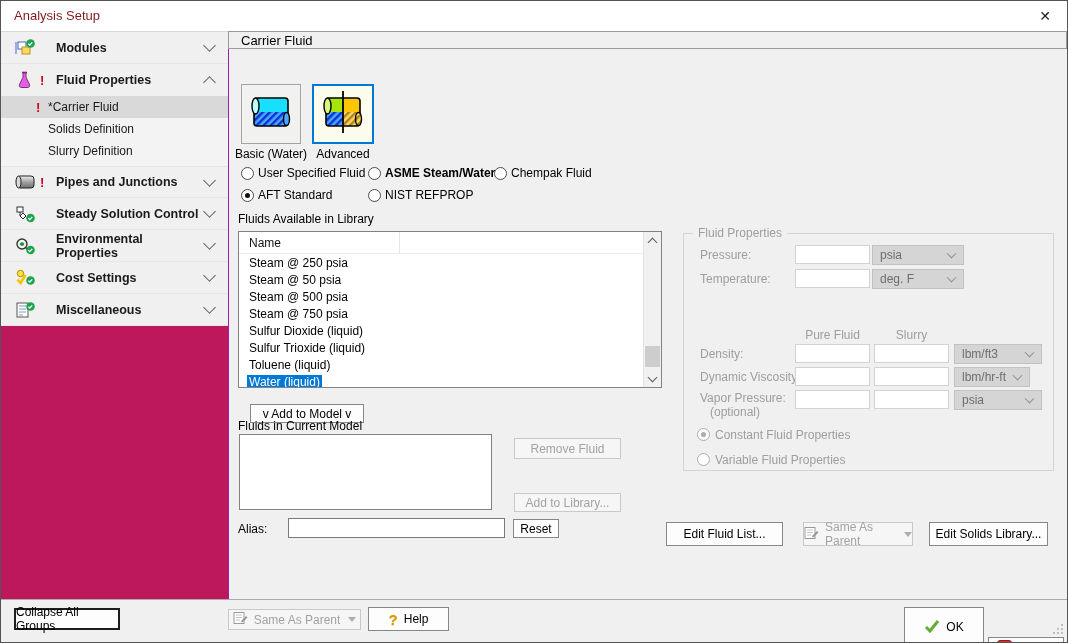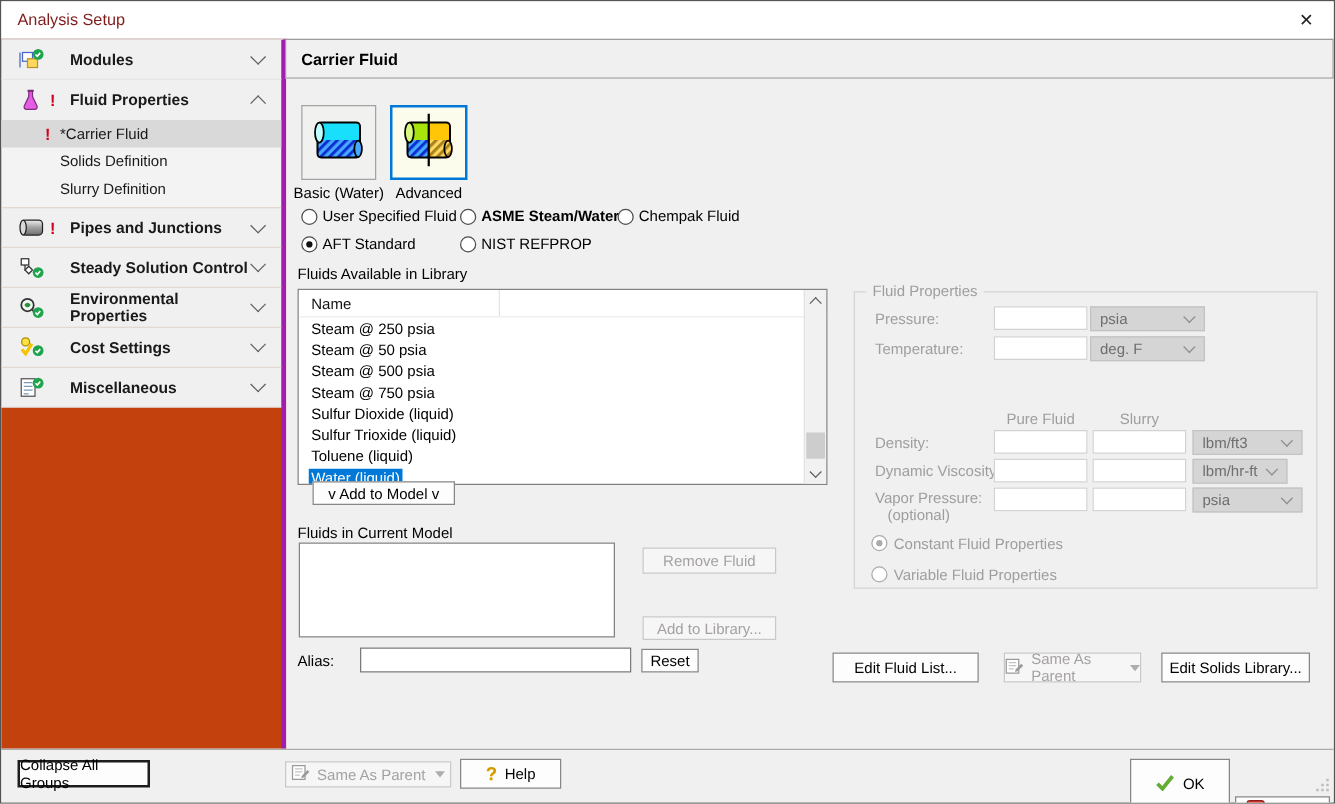--- a/index.html
+++ b/index.html
@@ -2,34 +2,34 @@
 <html><head>
 <meta charset="utf-8">
 <style>
   html,body{margin:0;padding:0;background:#fff;font-family:"Liberation Sans",sans-serif;}
   .dialog{position:relative;width:1066px;height:641px;border:1px solid #545454;background:#f0f0f0;overflow:hidden;}
   
   .titlebar{position:absolute;top:0;left:0;right:0;height:30px;background:#fff;}
   .title{position:absolute;left:13px;top:7px;font-size:13px;color:#7f1d1d;}
   .close{position:absolute;right:12px;top:5px;width:20px;height:20px;display:flex;align-items:center;justify-content:center;font-size:14px;color:#222;cursor:pointer;}
   
-  .sidebar{position:absolute;top:30px;left:0;width:228px;bottom:43px;background:#c2410c;border-right:4px solid #a21caf;border-top:1px solid #d8d8d8;box-sizing:border-box;}
+  .sidebar{position:absolute;top:30px;left:0;width:228px;bottom:43px;background:#be185d;border-right:1px solid #a21caf;border-top:1px solid #d8d8d8;box-sizing:border-box;}
   .sgroup{height:32px;display:flex;align-items:center;border-bottom:1px solid #e6e6e6;box-sizing:border-box;cursor:pointer;background:#f0f0f0;}
   .gicon{width:26px;margin-left:11px;display:flex;justify-content:center;flex:none;}
   .wslot{width:12px;flex:none;text-align:left;color:#d0021b;font-weight:bold;font-size:13px;margin-left:2px;}
   .glabel{font-size:12.5px;font-weight:bold;color:#1a1a1a;margin-left:4px;flex:1;}
   .chev{width:8px;height:8px;border-right:1.5px solid #5f5f5f;border-bottom:1.5px solid #5f5f5f;margin-right:14px;flex:none;}
   .chev.down{transform:rotate(45deg);margin-top:-4px;}
   .chev.up{transform:rotate(-135deg);margin-top:4px;}
   .ssubwrap{background:#f3f3f3;padding-bottom:4px;}
   .ssub{height:22px;display:flex;align-items:center;padding-left:47px;font-size:12px;color:#1a1a1a;cursor:pointer;position:relative;}
   .ssub.on{background:#d9d9d9;}
   .ssub .swarn{position:absolute;left:35px;color:#d0021b;font-weight:bold;font-size:13px;}
   
-  .main-header{position:absolute;left:227px;top:30px;right:0;height:32px;box-sizing:border-box;border:1px solid #9b9b9b;background:#f0f0f0;display:flex;align-items:center;padding-left:12px;font-weight:bold;font-size:13px;color:#000;}
+  .main-header{position:absolute;left:227px;top:30px;right:0;height:18px;box-sizing:border-box;border:1px solid #9b9b9b;background:#f0f0f0;display:flex;align-items:center;padding-left:12px;font-weight:normal;font-size:13px;color:#000;}
   .main-body{position:absolute;left:228px;top:62px;right:0;bottom:43px;background:#f0f0f0;}
   
   .fm-btn{position:absolute;box-sizing:border-box;width:60px;height:60px;background:#f1f1f0;border:1px solid #a3a3a3;display:flex;align-items:center;justify-content:center;cursor:pointer;}
   .fm-btn.on{border:2px solid #0078d7;background:#fcfcec;}
   .fm-label{position:absolute;font-size:12px;color:#000;text-align:center;}
   
   .rad{position:absolute;width:13px;height:13px;border:1px solid #4d4d4d;border-radius:50%;background:#fff;box-sizing:border-box;cursor:pointer;}
   .rad.on::after{content:"";position:absolute;left:3px;top:3px;width:5px;height:5px;background:#111;border-radius:50%;}
   .rad.dis{border-color:#ababab;cursor:default;}
   .rad.dis.on::after{background:#ababab;}
@@ -285,21 +285,21 @@
         <span class="sb-arrow sb-up">
             <i></i>
           </span>
         <span class="sb-thumb"></span>
         <span class="sb-arrow sb-down">
             <i></i>
           </span>
       </div>
     </div>
 
-    <div class="btn" style="left:21px;top:322px;width:114px;height:19px;">v  Add to Model  v</div>
+    <div class="btn" style="left:21px;top:341px;width:114px;height:19px;">v  Add to Model  v</div>
 
     <span class="lab" style="left:9px;top:356px;">Fluids in Current Model</span>
     <div class="listbox" style="left:10px;top:371px;width:253px;height:76px;"></div>
 
     <div class="btn dis" style="left:285px;top:375px;width:107px;height:21px;">Remove Fluid</div>
     <div class="btn dis" style="left:285px;top:430px;width:107px;height:19px;">Add to Library...</div>
 
     <span class="lab" style="left:9px;top:459px;">Alias:</span>
     <input class="tin" style="left: 59px; top: 455px; width: 217px; height: 20px;" value="">
     <div class="btn" style="left:284px;top:456px;width:46px;height:19px;">Reset</div>

